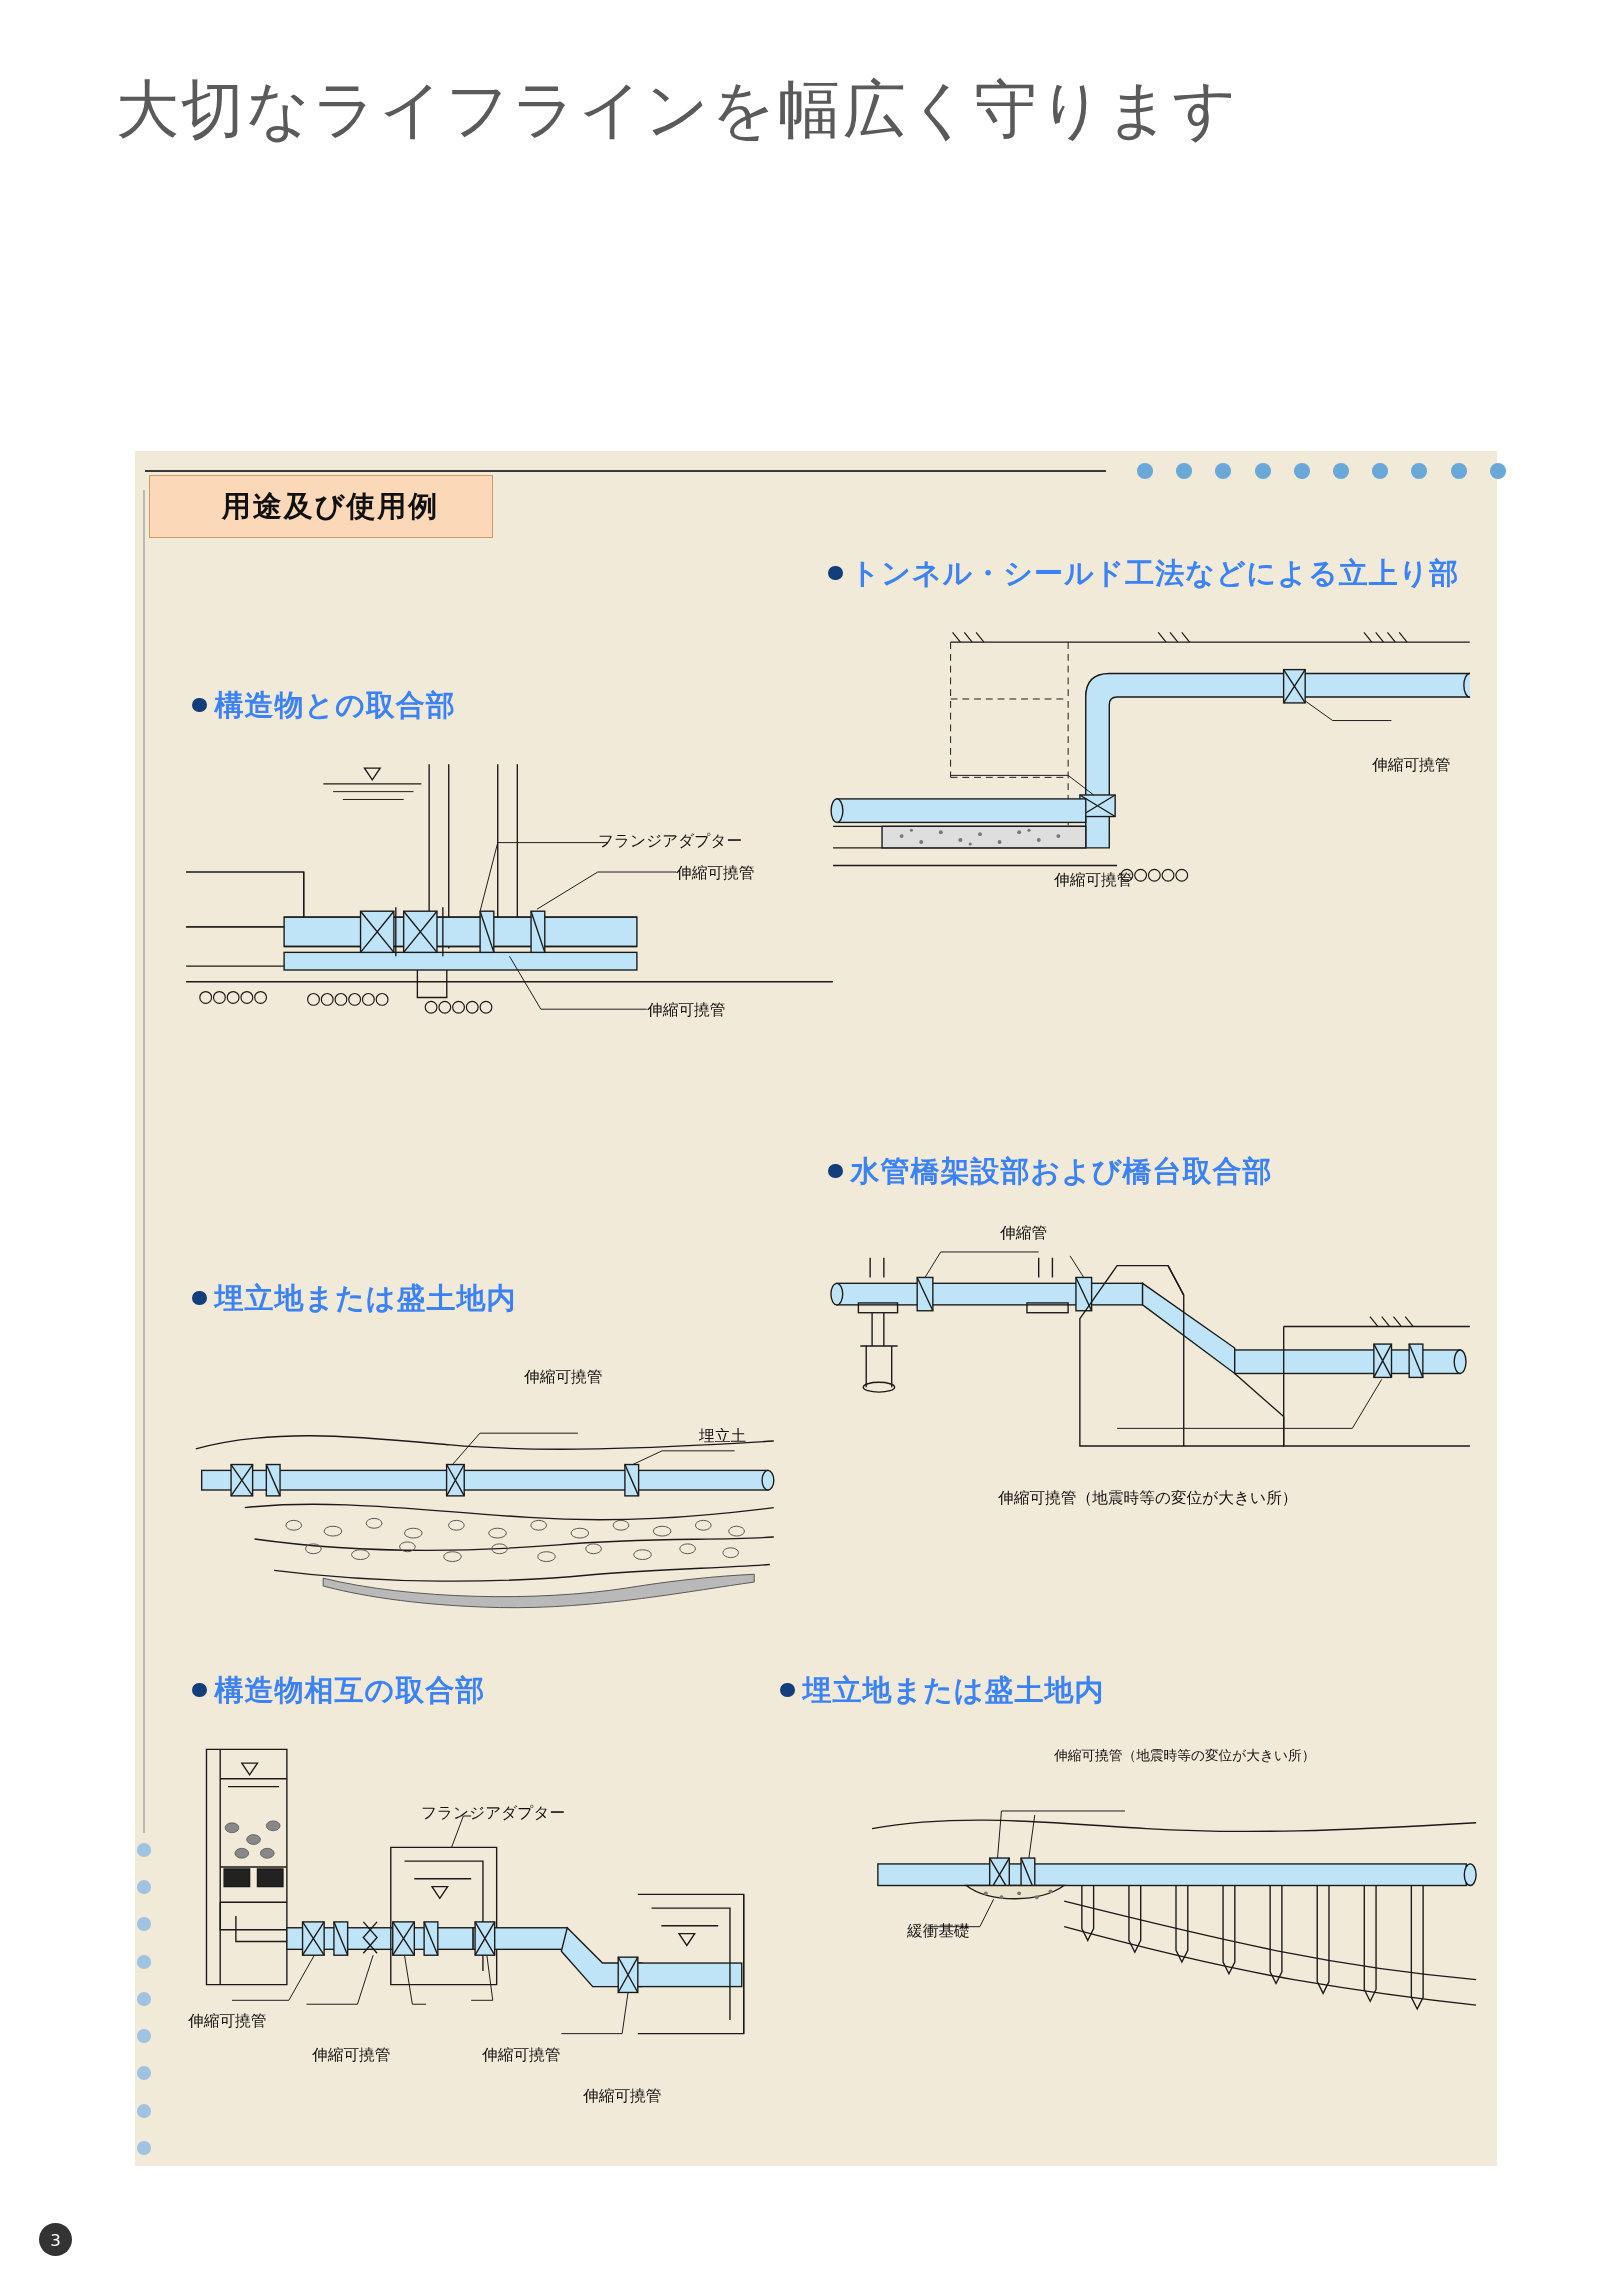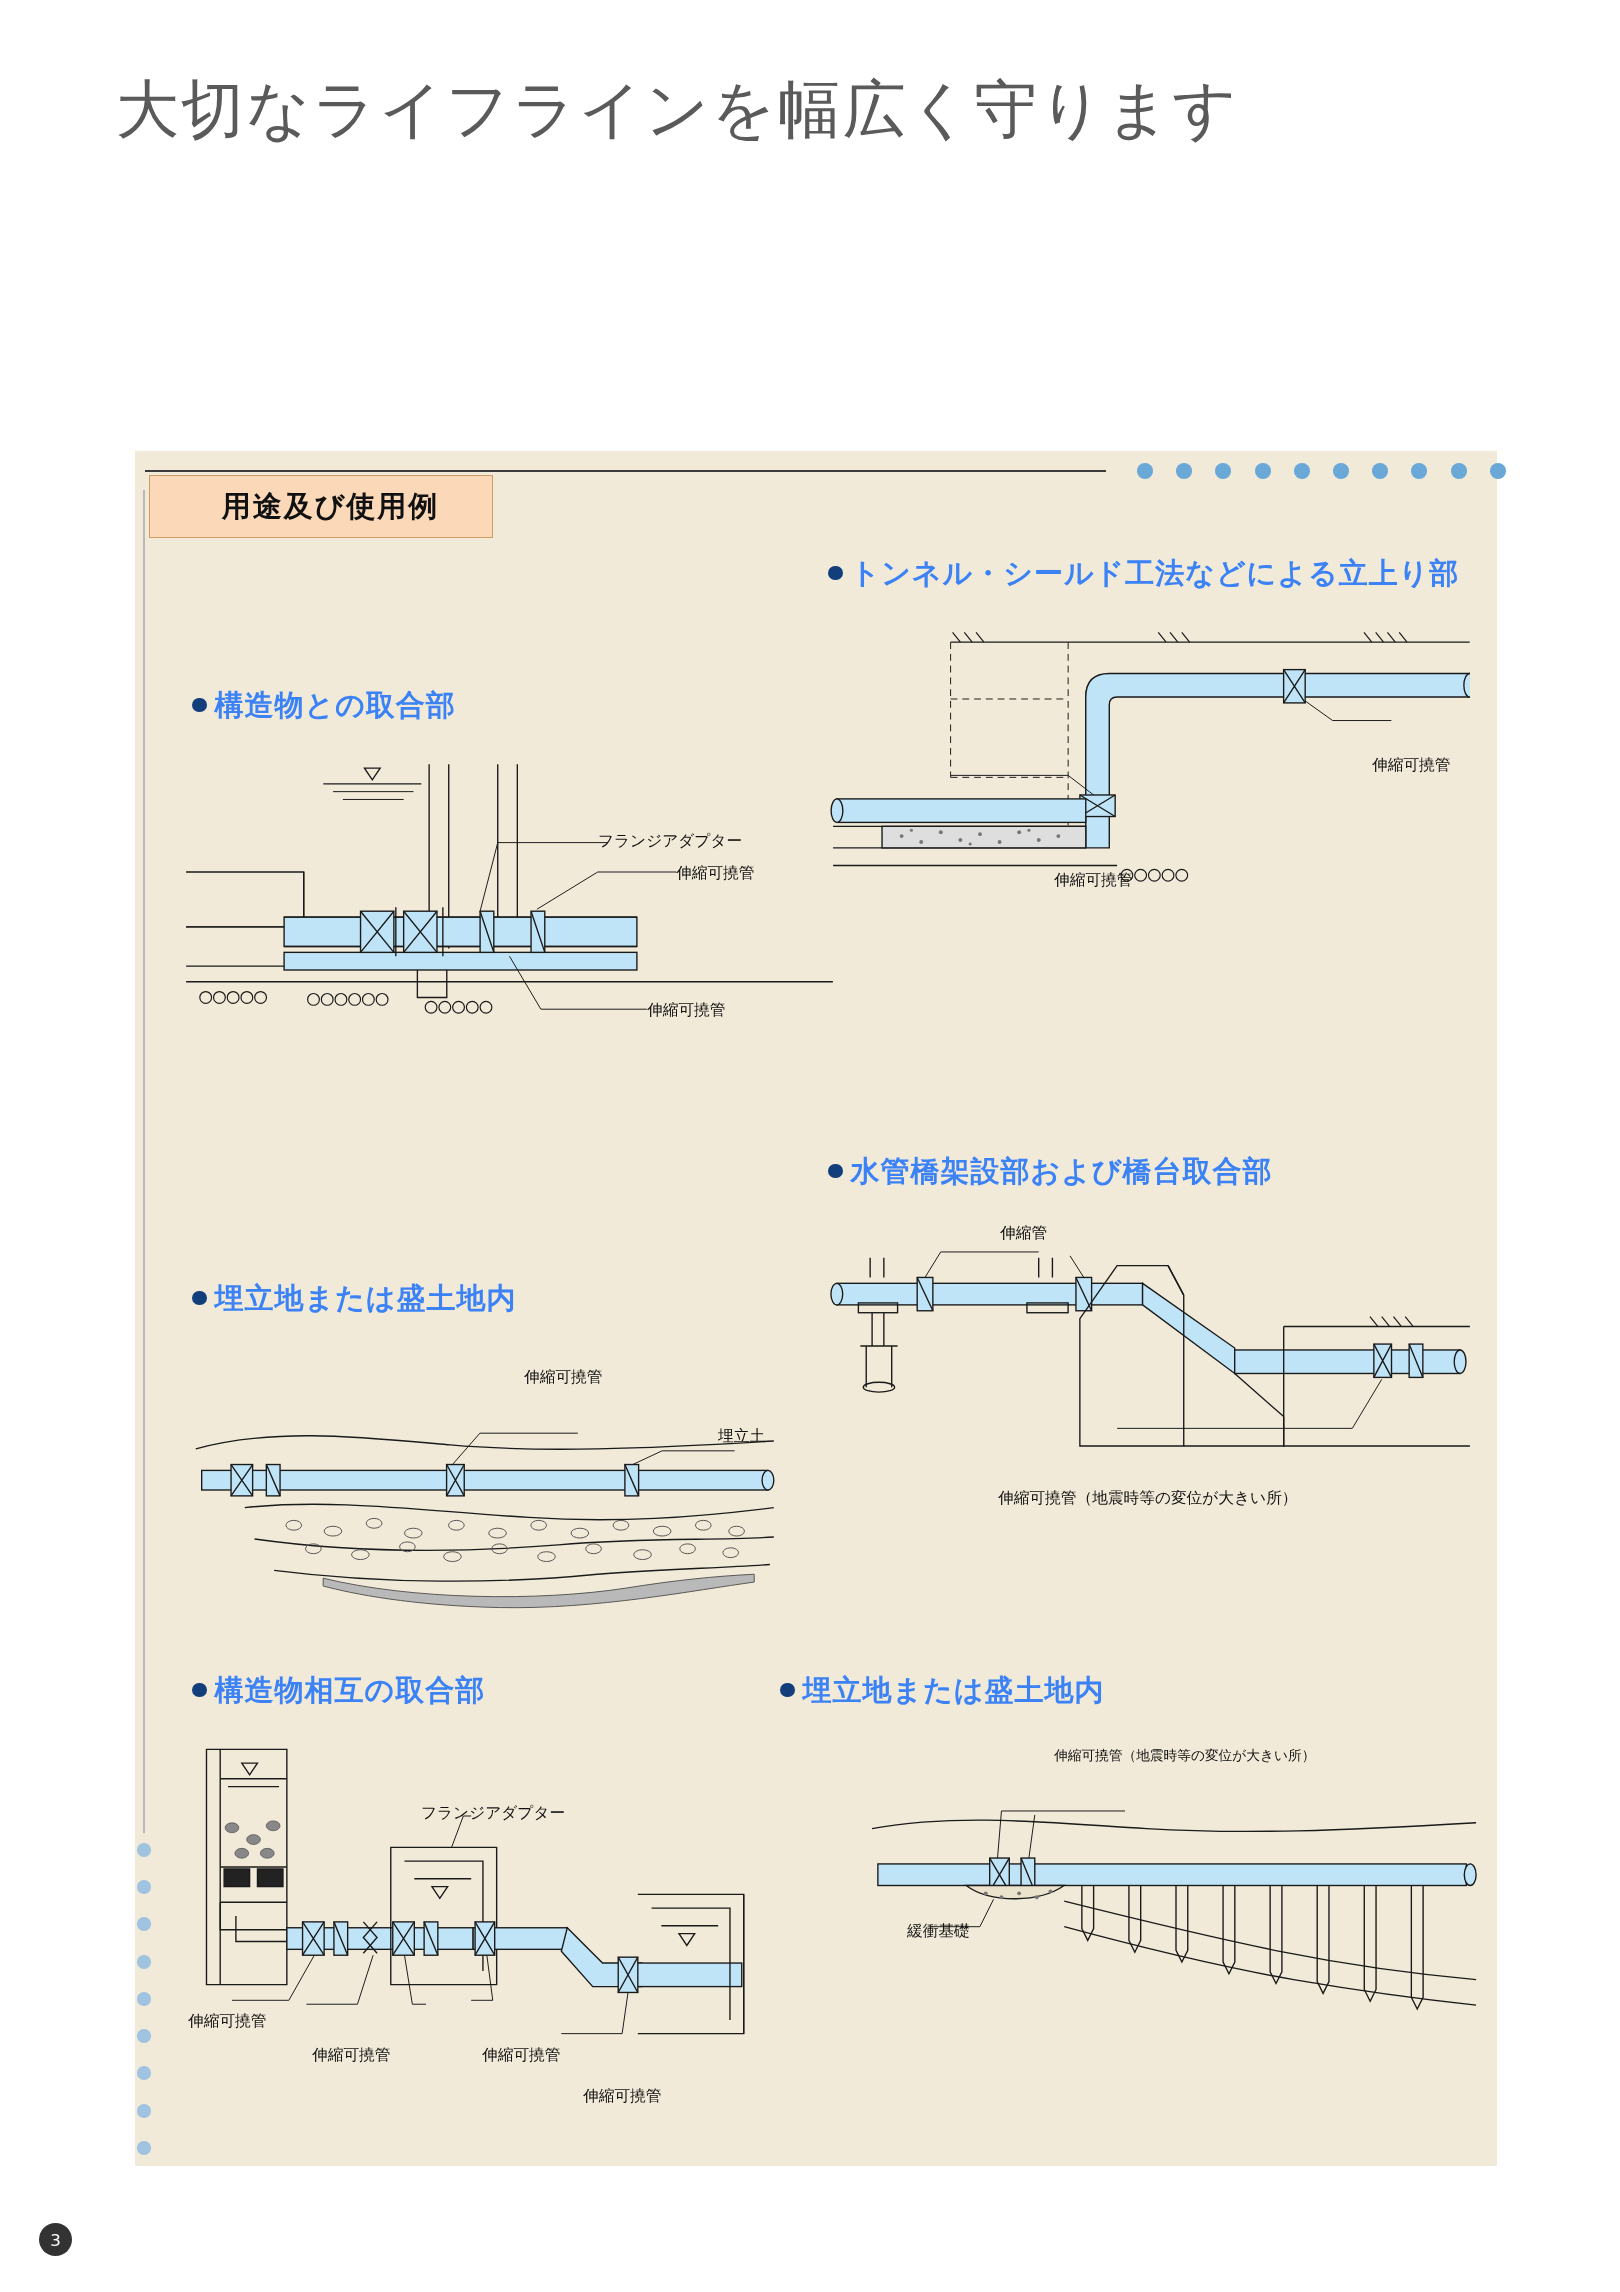--- a/index.html
+++ b/index.html
@@ -357,21 +357,21 @@
     </g>
 
     <path d="M140 240 C230 262, 360 264, 450 250 C500 242, 540 238, 580 236 L580 244 C520 252, 420 272, 320 270 C230 268, 170 256, 140 248 Z" fill="#b9b9b9" stroke="#555" stroke-width="1"></path>
 
     <path d="M272 124 L300 92 H400" stroke-width="1"></path>
     <path d="M456 124 L486 110 H560" stroke-width="1"></path>
   </g>
 </svg>
 </div>
 <div class="cap" style="left:524px;top:1367px;">伸縮可撓管</div>
-<div class="cap" style="left:718px;top:1426px;">埋立土</div>
+<div class="cap" style="left:699px;top:1426px;">埋立土</div>
 
 <div class="fig" style="left:823px;top:1201px;">
 <svg width="647" height="343" viewBox="0 0 660 350">
   <g fill="none" stroke="#1a1a1a" stroke-width="1.4">
 
     <rect x="14" y="84" width="312" height="22" fill="#bfe4f7"></rect>
     <ellipse cx="14" cy="95" rx="6" ry="11" fill="#bfe4f7"></ellipse>
 
     <path d="M326 84 L420 150 V176 L326 106 Z" fill="#bfe4f7"></path>
 

